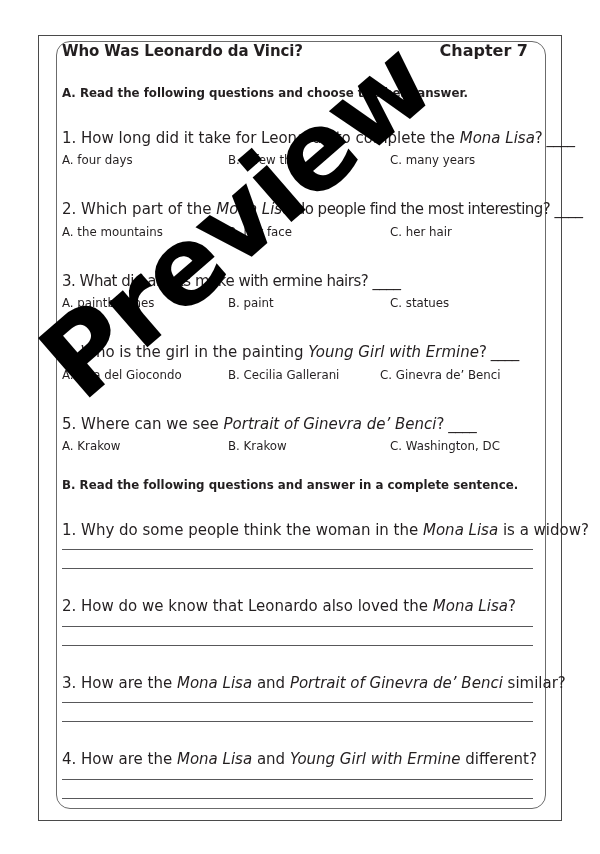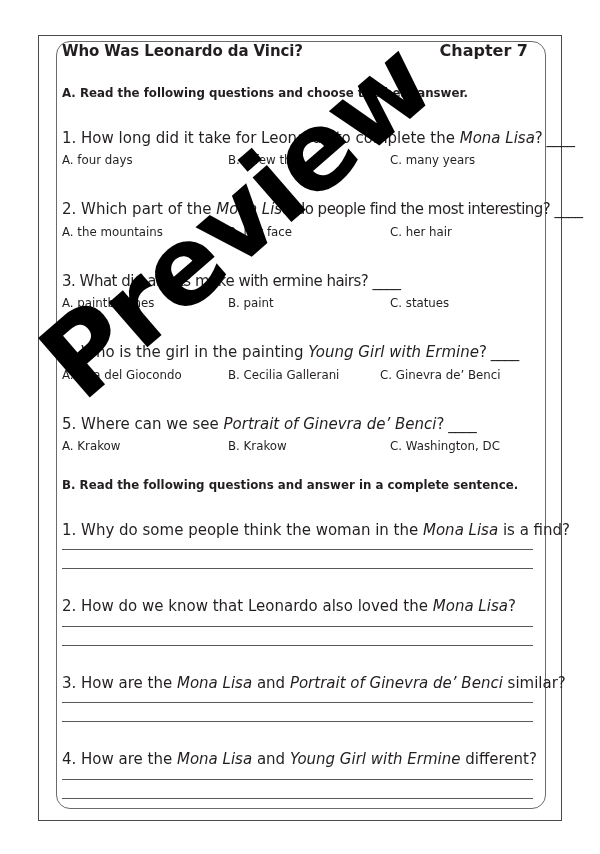--- a/index.html
+++ b/index.html
@@ -192,21 +192,21 @@
     <div class="options-row">
       <span class="opt opt-a">A. Krakow</span>
       <span class="opt opt-b">B. Krakow</span>
       <span class="opt opt-c">C. Washington, DC</span>
     </div>
   </div>
 
   <div class="section-intro" style="margin-top:20px">B. Read the following questions and answer in a complete sentence.</div>
 
   <div class="written-block">
-    <div class="question-line"><span>1. Why do some people think the woman in the </span><span class="italic">Mona Lisa</span><span></span><span class="italic"></span><span> is a find?</span></div>
+    <div class="question-line"><span>1. Why do some people think the woman in the </span><span class="italic">Mona Lisa</span><span></span><span class="italic"></span><span> is a widow?</span></div>
     <div class="answer-lines">
       <div class="rule"></div>
       <div class="rule last"></div>
     </div>
   </div>
 
   <div class="written-block">
     <div class="question-line"><span>2. How do we know that Leonardo also loved the </span><span class="italic">Mona Lisa</span><span></span><span class="italic"></span><span>?</span></div>
     <div class="answer-lines">
       <div class="rule"></div>

